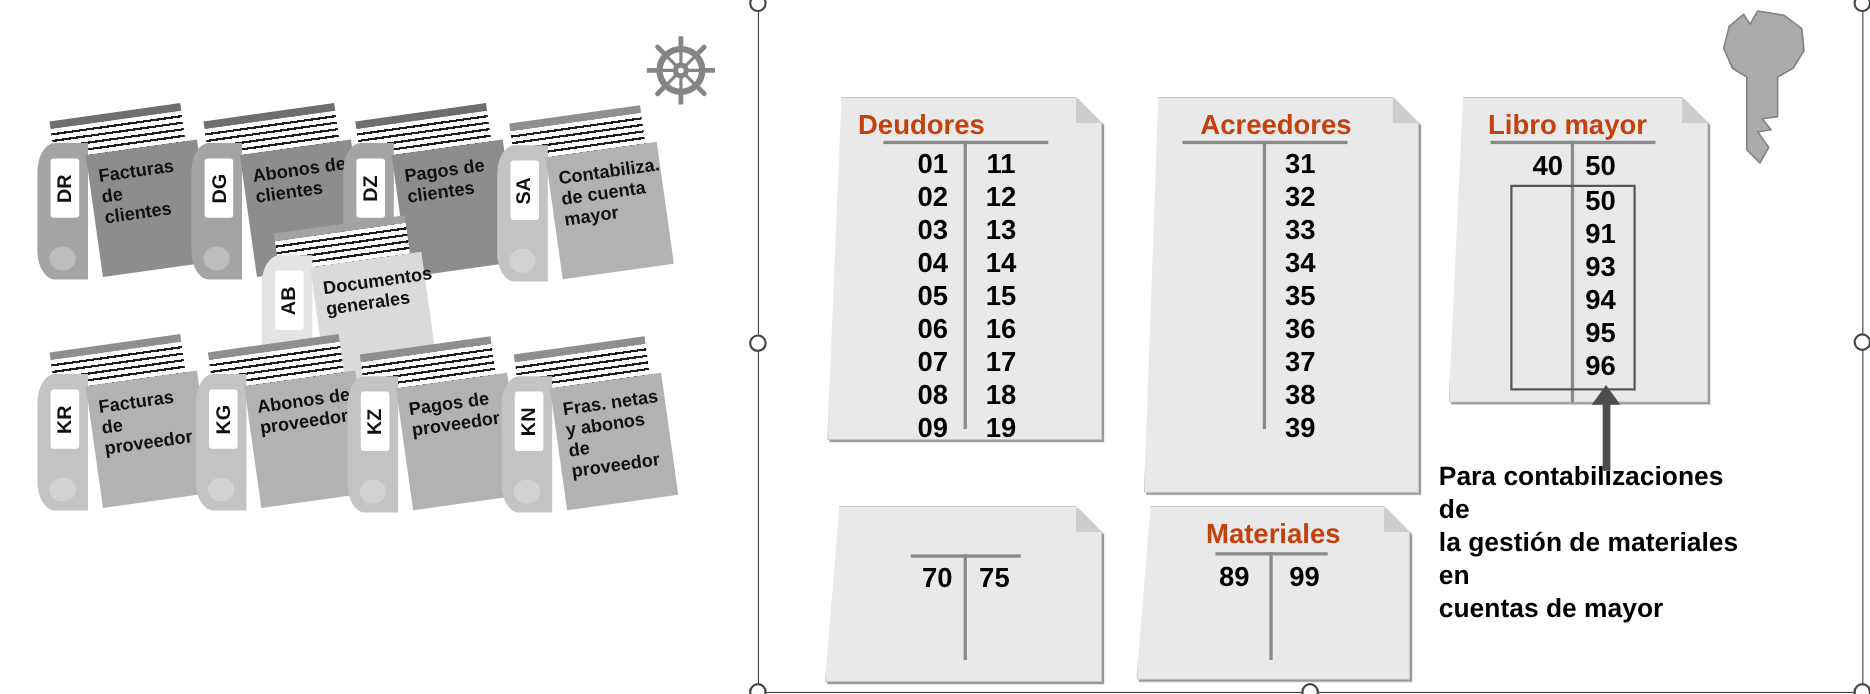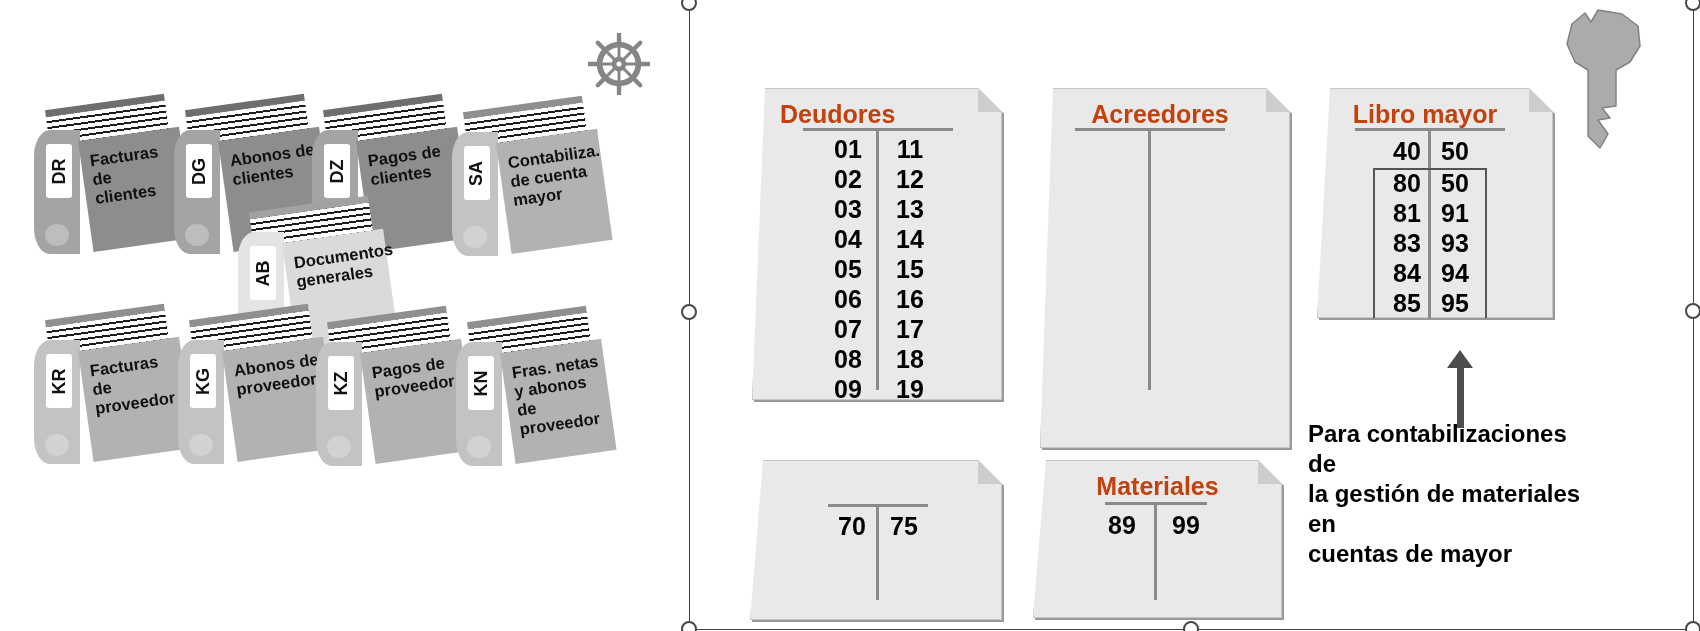--- a/index.html
+++ b/index.html
@@ -260,43 +260,46 @@
       </div>
     </div>
   </div>
 
   <div class="sheet-wrap" style="left:1040px;top:88px;width:250px;height:360px">
     <div class="sheet">
       <div class="fold"></div>
       <div class="t-title" style="margin-left:-10px">Acreedores</div>
       <div class="t-bar" style="left:35px;width:150px"></div>
       <div class="t-divider" style="left:108px;top:40px;height:262px"></div>
-    </div>
-  </div>
-
-  <div class="sheet-wrap" style="left:1317px;top:88px;width:236px;height:230px">
+      <div class="col" style="left:112px;top:46px;width:60px">
+        <span class="num">31</span>
+        <span class="num">32</span>
+        <span class="num">33</span>
+        <span class="num">34</span>
+        <span class="num">35</span>
+        <span class="num">36</span>
+        <span class="num">37</span>
+        <span class="num">38</span>
+        <span class="num">39</span>
+      </div>
+    </div>
+  </div>
+
+  <div class="sheet-wrap" style="left:1317px;top:88px;width:236px;height:278px">
     <div class="sheet">
       <div class="fold"></div>
       <div class="t-title" style="margin-left:-20px">Libro mayor</div>
       <div class="t-bar" style="left:38px;width:150px"></div>
       <div class="t-divider" style="left:111px;top:40px;height:250px"></div>
       <div class="range-box" style="left:56px;top:80px;width:114px;height:187px"></div>
       <div class="col" style="left:60px;top:48px;width:60px">
         <span class="num">40</span>
       </div>
       <div class="col" style="left:108px;top:48px;width:60px">
         <span class="num">50</span>
-      </div>
-      <div class="col" style="left:60px;top:80px;width:60px">
-        <span class="num">80</span>
-        <span class="num">81</span>
-        <span class="num">83</span>
-        <span class="num">84</span>
-        <span class="num">85</span>
-        <span class="num">86</span>
       </div>
       <div class="col" style="left:108px;top:80px;width:60px">
         <span class="num">50</span>
         <span class="num">91</span>
         <span class="num">93</span>
         <span class="num">94</span>
         <span class="num">95</span>
         <span class="num">96</span>
       </div>
     </div>

